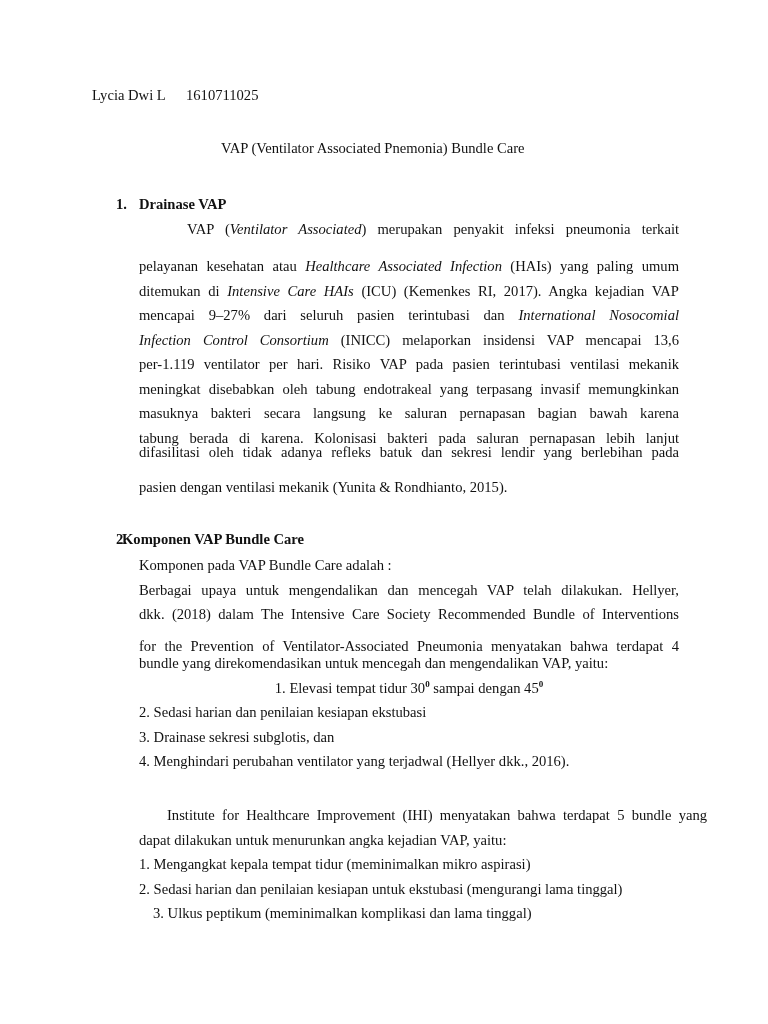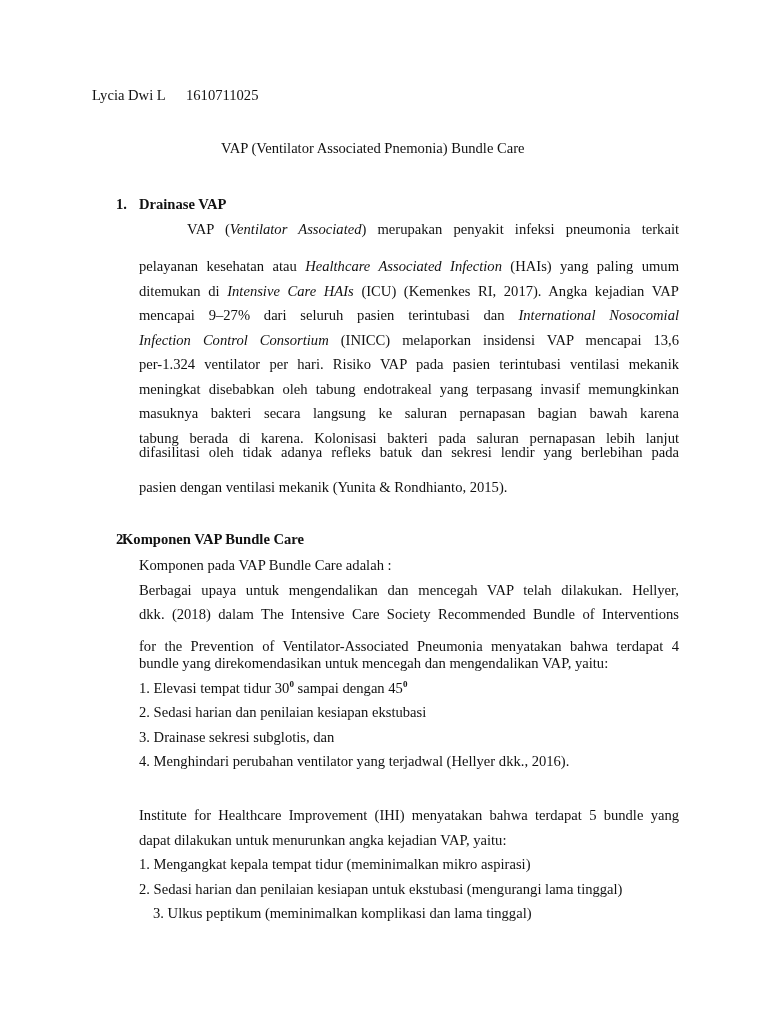--- a/index.html
+++ b/index.html
@@ -23,48 +23,48 @@
 
   <span class="num" style="top:196px;">1.</span>
   <span class="abs bold" style="left:139px; top:196px;">Drainase VAP</span>
 
   <div>
     <div class="line just" style="top:219px; left:187px; width:492px;"><span>VAP (</span><i>Ventilator Associated</i><span>) merupakan penyakit infeksi pneumonia terkait</span></div>
     <div class="line just" style="top:256px;"><span>pelayanan kesehatan atau </span><i>Healthcare Associated Infection</i><span> (HAIs) yang paling umum</span></div>
     <div class="line just" style="top:281px;"><span>ditemukan di </span><i>Intensive Care HAIs</i><span> (ICU) (Kemenkes RI, 2017). Angka kejadian VAP</span></div>
     <div class="line just" style="top:305px;"><span>mencapai 9–27% dari seluruh pasien terintubasi dan </span><i>International Nosocomial</i></div>
     <div class="line just" style="top:330px;"><i>Infection Control Consortium</i><span> (INICC) melaporkan insidensi VAP mencapai 13,6</span></div>
-    <div class="line just" style="top:354px;">per-1.324 ventilator per hari. Risiko VAP pada pasien terintubasi ventilasi mekanik</div>
+    <div class="line just" style="top:354px;">per-1.119 ventilator per hari. Risiko VAP pada pasien terintubasi ventilasi mekanik</div>
     <div class="line just" style="top:379px;">meningkat disebabkan oleh tabung endotrakeal yang terpasang invasif memungkinkan</div>
     <div class="line just" style="top:403px;">masuknya bakteri secara langsung ke saluran pernapasan bagian bawah karena</div>
     <div class="line just" style="top:428px;">tabung berada di karena. Kolonisasi bakteri pada saluran pernapasan lebih lanjut</div>
     <div class="line just" style="top:442px;">difasilitasi oleh tidak  adanya  refleks  batuk  dan  sekresi lendir yang berlebihan pada</div>
     <div class="line" style="top:477px;">pasien dengan ventilasi  mekanik  (Yunita  &amp;  Rondhianto, 2015).</div>
   </div>
 
   <span class="num" style="top:531px;">2.</span>
   <span class="abs bold" style="left:122px; top:531px;">Komponen VAP Bundle Care</span>
   <div class="line" style="top:555px;">Komponen pada VAP Bundle Care adalah :</div>
 
   <div>
     <div class="line just" style="top:580px;">Berbagai upaya untuk mengendalikan dan mencegah VAP telah dilakukan. Hellyer,</div>
     <div class="line just" style="top:604px;">dkk. (2018) dalam The Intensive Care Society Recommended Bundle of Interventions</div>
     <div class="line just" style="top:636px;">for the Prevention of Ventilator-Associated Pneumonia menyatakan bahwa terdapat 4</div>
     <div class="line" style="top:653px;">bundle yang direkomendasikan untuk mencegah dan mengendalikan VAP, yaitu:</div>
   </div>
 
   <div>
-    <div class="line" style="top:678px;"><span>1. Elevasi tempat tidur 30</span><sup>0</sup><span> sampai dengan 45</span><sup>0</sup></div>
+    <div class="line" style="top:678px;text-align:center;"><span>1. Elevasi tempat tidur 30</span><sup>0</sup><span> sampai dengan 45</span><sup>0</sup></div>
     <div class="line" style="top:702px;">2. Sedasi harian dan penilaian kesiapan ekstubasi</div>
     <div class="line" style="top:727px;">3. Drainase sekresi subglotis, dan</div>
     <div class="line" style="top:751px;">4. Menghindari perubahan ventilator yang terjadwal (Hellyer dkk., 2016).</div>
   </div>
 
   <div>
-    <div class="line just" style="top:805px;">Institute for Healthcare Improvement (IHI) menyatakan bahwa terdapat 5 bundle yang</div>
+    <div class="line just" style="top:805px;margin-left:28px;">Institute for Healthcare Improvement (IHI) menyatakan bahwa terdapat 5 bundle yang</div>
     <div class="line" style="top:830px;">dapat dilakukan untuk menurunkan angka kejadian VAP, yaitu:</div>
   </div>
 
   <div>
     <div class="line" style="top:854px;">1. Mengangkat kepala tempat tidur (meminimalkan mikro aspirasi)</div>
     <div class="line" style="top:879px;">2. Sedasi harian dan penilaian kesiapan untuk ekstubasi (mengurangi lama tinggal)</div>
     <div class="line" style="top:903px;margin-left:14px;">3. Ulkus peptikum (meminimalkan komplikasi dan lama tinggal)</div>
   </div>
 </div>
 

